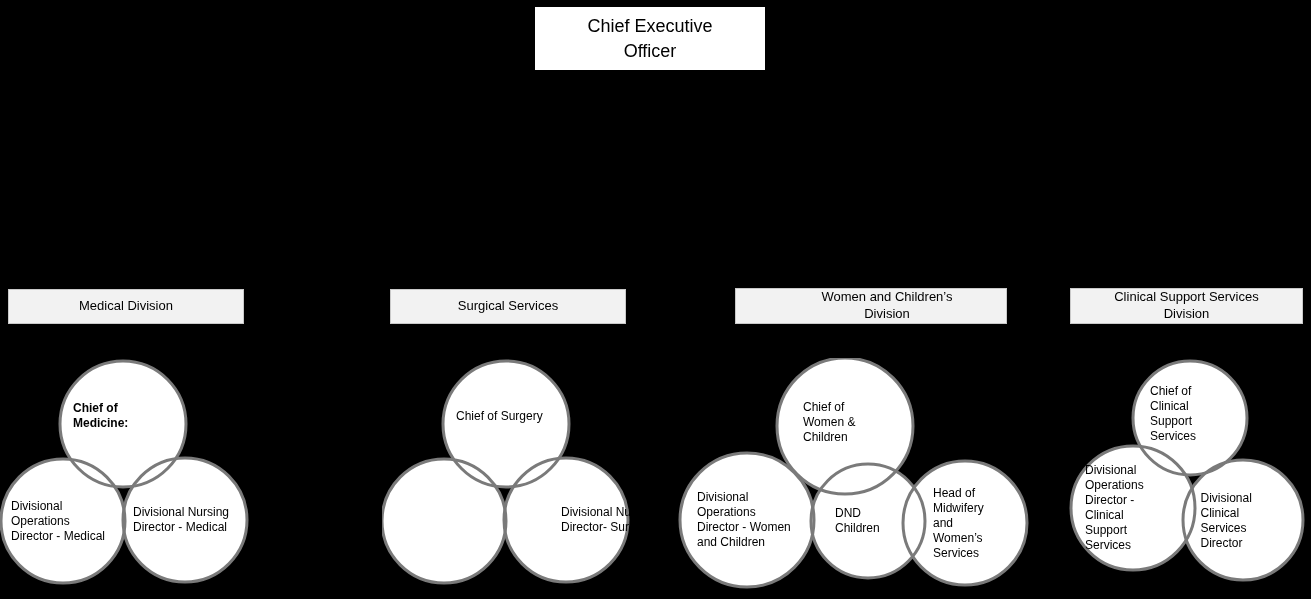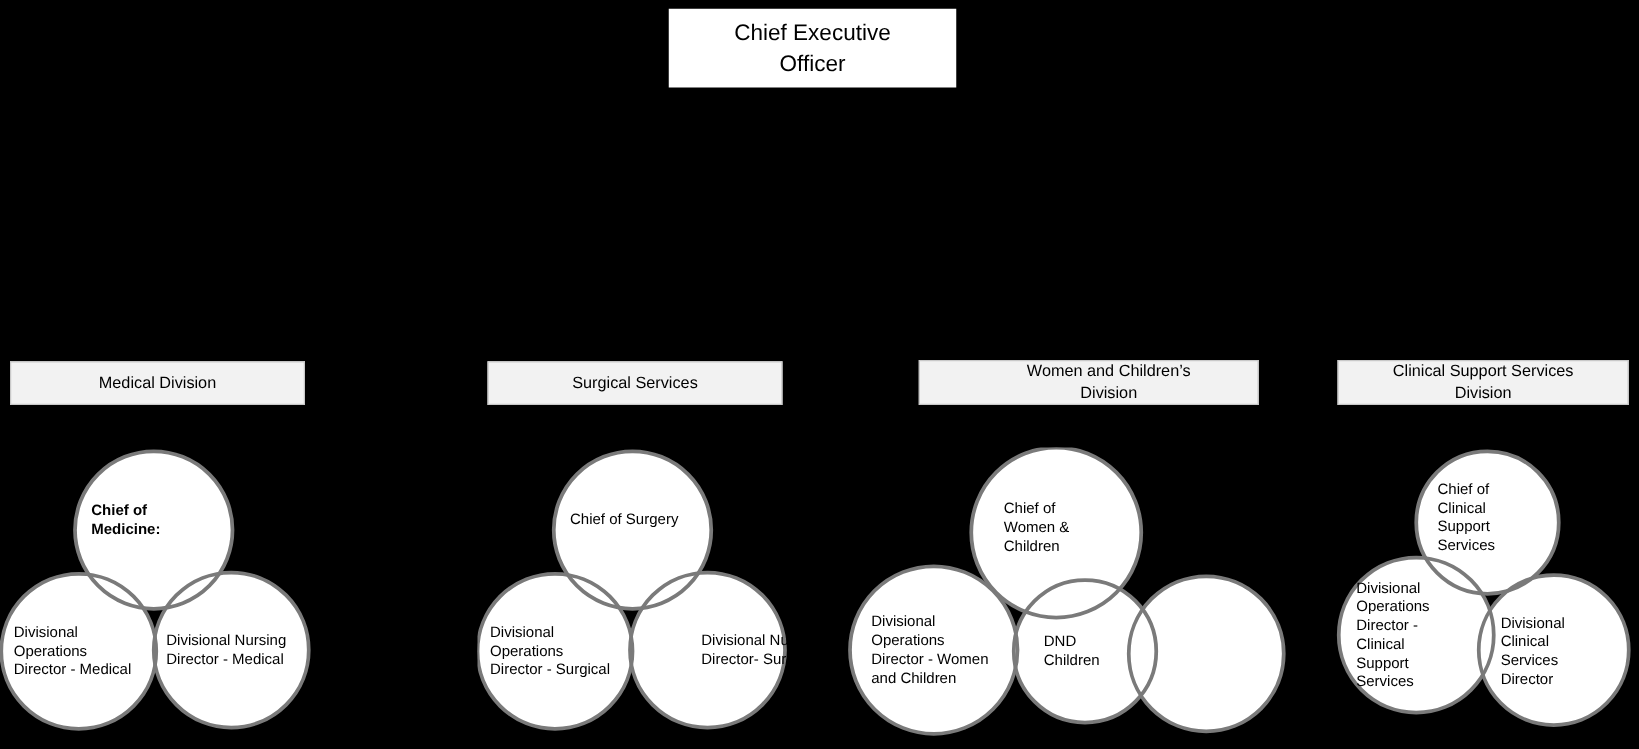--- a/index.html
+++ b/index.html
@@ -96,21 +96,20 @@
         <circle cx="62" cy="163" r="62"></circle>
         <circle cx="184" cy="162" r="62"></circle>
       </g>
       <g class="strokes">
         <circle cx="124" cy="66" r="63"></circle>
         <circle cx="62" cy="163" r="62"></circle>
         <circle cx="184" cy="162" r="62"></circle>
       </g>
     </svg>
     <div class="role" style="left:124px; top:58px; width:100px;">Chief of Surgery</div>
-    <div class="role" style="left:62px; top:163px; width:104px;">Divisional Operations Director - Surgical</div>
     <div class="role" style="left:184px; top:162px; width:104px;margin-left:47px;">Divisional Nursing Director- Surgical</div>
   </div>
 
   <div class="group" style="left:676px; top:358px; width:356px; height:232px;">
     <svg width="356" height="232">
       <g class="fills">
         <circle cx="169" cy="68" r="68"></circle>
         <circle cx="71" cy="162" r="67"></circle>
         <circle cx="192" cy="163" r="57"></circle>
         <circle cx="289" cy="165" r="62"></circle>
@@ -118,20 +117,21 @@
       <g class="strokes">
         <circle cx="169" cy="68" r="68"></circle>
         <circle cx="71" cy="162" r="67"></circle>
         <circle cx="192" cy="163" r="57"></circle>
         <circle cx="289" cy="165" r="62"></circle>
       </g>
     </svg>
     <div class="role" style="left:169px; top:64px; width:84px;">Chief of Women &amp; Children</div>
     <div class="role" style="left:71px; top:162px; width:100px;">Divisional Operations Director - Women and Children</div>
     <div class="role" style="left:192px; top:163px; width:66px;">DND Children</div>
+    <div class="role" style="left:289px; top:165px; width:64px;">Head of Midwifery and Women’s Services</div>
   </div>
 
   <div class="group" style="left:1068px; top:358px; width:243px; height:230px;">
     <svg width="243" height="230">
       <g class="fills">
         <circle cx="122" cy="60" r="57"></circle>
         <circle cx="65" cy="150" r="62"></circle>
         <circle cx="175" cy="162" r="60"></circle>
       </g>
       <g class="strokes">

